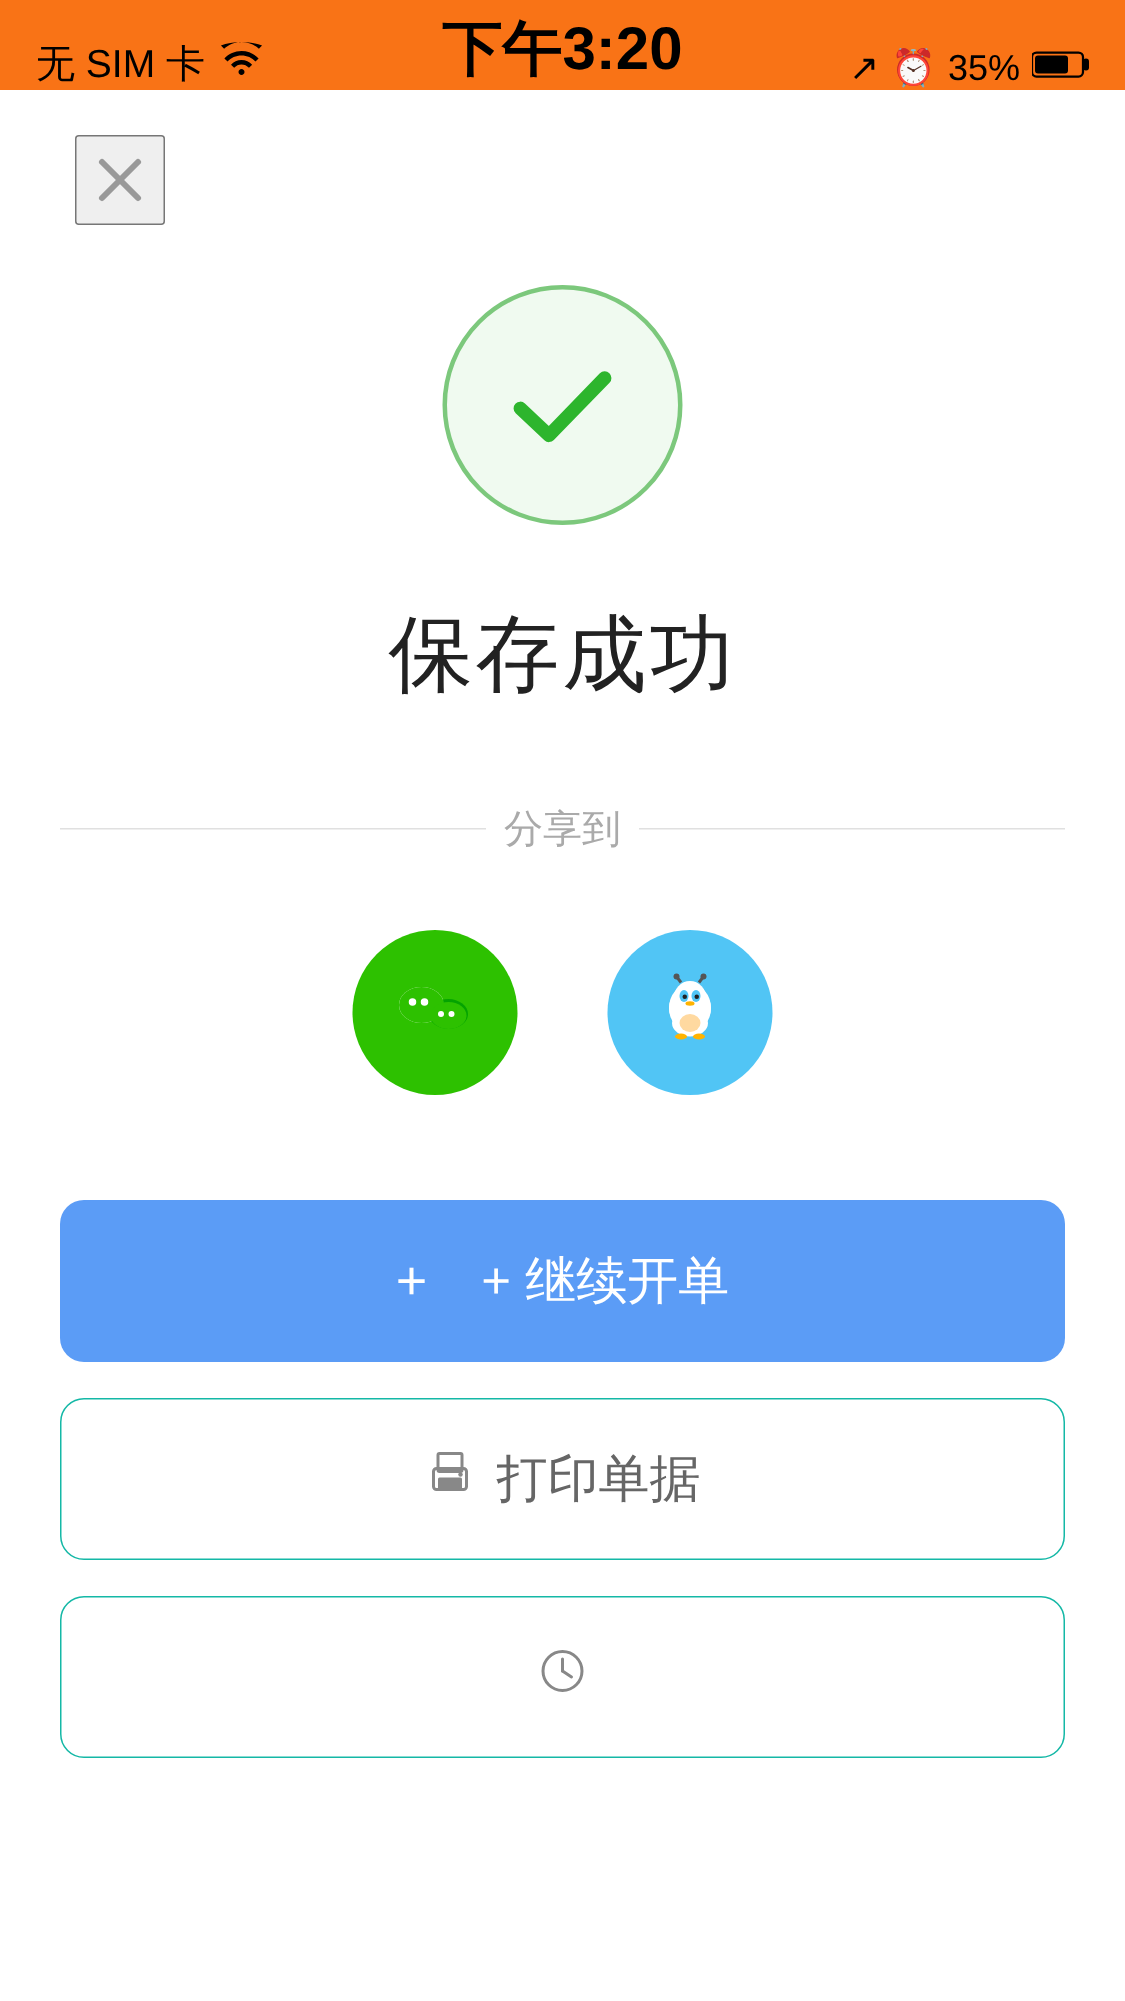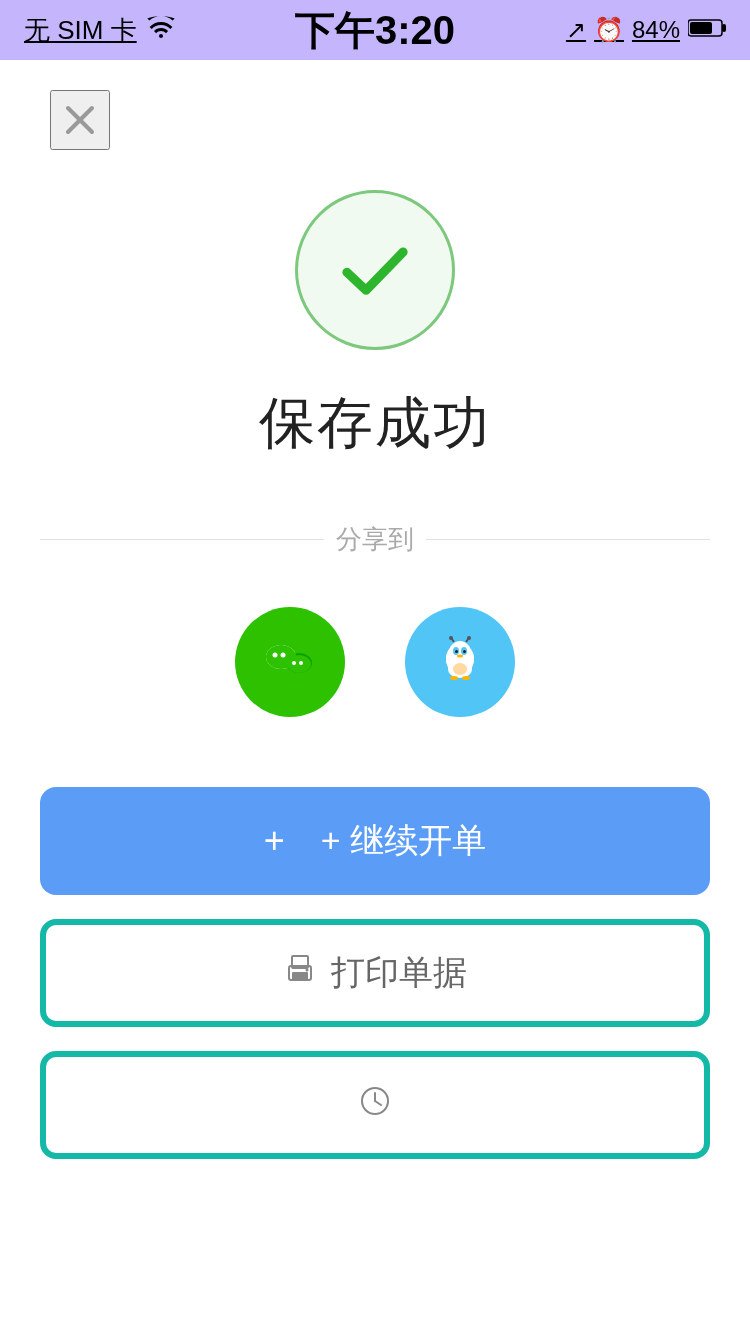--- a/index.html
+++ b/index.html
@@ -10,27 +10,26 @@
       background: #ffffff;
       font-family: -apple-system, "PingFang SC", "Helvetica Neue", Arial, sans-serif;
       display: flex;
       flex-direction: column;
     }
 
     
     .status-bar {
       width: 100%;
       height: 60px;
-      background: #c4b5fd;
-      display: flex;
-      align-items: center;
+      background: #f97316;
+      display: flex;
+      align-items: flex-end;
       justify-content: space-between;
       padding: 0 24px;
       flex-shrink: 0;
-      text-decoration: underline;
     }
     .status-left {
       display: flex;
       align-items: center;
       gap: 10px;
       font-size: 26px;
       color: #000;
       font-weight: 500;
     }
     .wifi-icon {
@@ -89,21 +88,21 @@
       align-items: center;
       justify-content: center;
       margin-top: 40px;
     }
 
     
     .success-title {
       font-size: 56px;
       font-weight: 400;
       color: #222222;
-      margin-top: 36px;
+      margin-top: 49px;
       letter-spacing: 2px;
     }
 
     
     .share-divider-wrapper {
       width: 100%;
       display: flex;
       align-items: center;
       margin-top: 60px;
       gap: 12px;
@@ -165,21 +164,21 @@
       cursor: pointer;
       font-family: inherit;
     }
     .btn-primary {
       background: #5B9CF6;
       color: #ffffff;
     }
     .btn-secondary {
       background: #ffffff;
       color: #666666;
-      border: 6px solid #14b8a6;
+      border: 1px solid #14b8a6;
     }
 
     
     .wechat-svg-icon {
       width: 62px;
       height: 62px;
     }
     .qq-svg-icon {
       width: 62px;
       height: 62px;
@@ -197,21 +196,21 @@
         <path d="M14 12c2.8 0 5.3 1.2 7.1 3.1l-2.1 2.1C17.6 15.8 15.9 15 14 15s-3.6.8-4.9 2.2L7 15.1C8.7 13.2 11.2 12 14 12z" fill="#000"></path>
         <path d="M14 6c4.5 0 8.5 1.9 11.4 5L23.3 13C21 10.5 17.7 9 14 9S7 10.5 4.7 13L2.6 11C5.5 7.9 9.5 6 14 6z" fill="#000"></path>
         <path d="M14 0C9.6 0 5.5 1.7 2.4 4.5L.3 2.4C3.9 0.9 8.8 0 14 0s10.1.9 13.7 2.4L25.6 4.5C22.5 1.7 18.4 0 14 0z" fill="#000"></path>
       </svg>
     </span>
   </div>
   <div class="status-center">下午3:20</div>
   <div class="status-right">
     <span>↗</span>
     <span>⏰</span>
-    <span>84%</span>
+    <span>35%</span>
     <span>
       <svg width="38" height="20" viewBox="0 0 38 20">
         <rect x="0" y="2" width="34" height="16" rx="3" stroke="#000" stroke-width="1.5" fill="none"></rect>
         <rect x="34" y="6" width="4" height="8" rx="2" fill="#000"></rect>
         <rect x="2" y="4" width="22" height="12" rx="2" fill="#000"></rect>
       </svg>
     </span>
   </div>
 </div>
 

